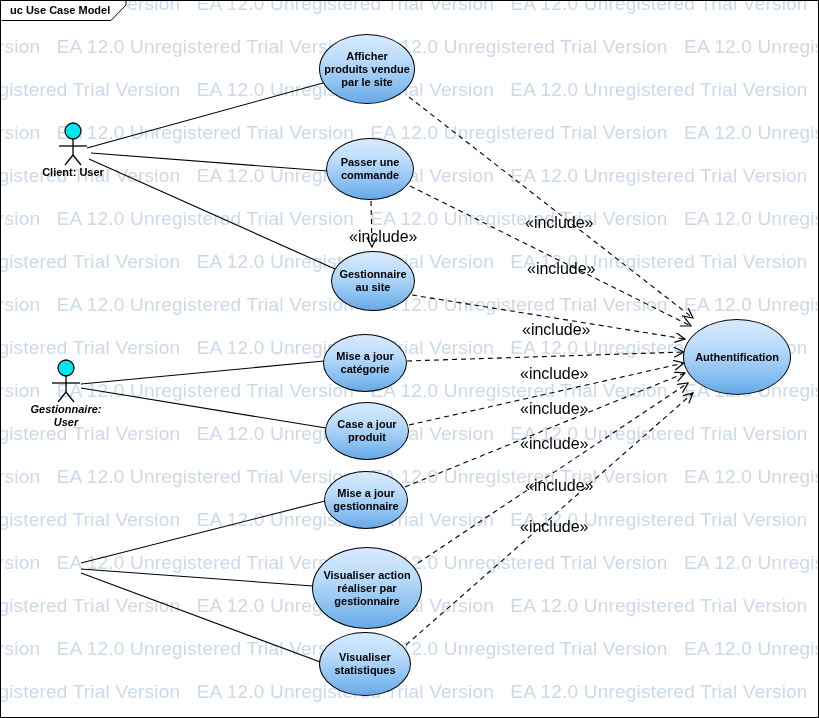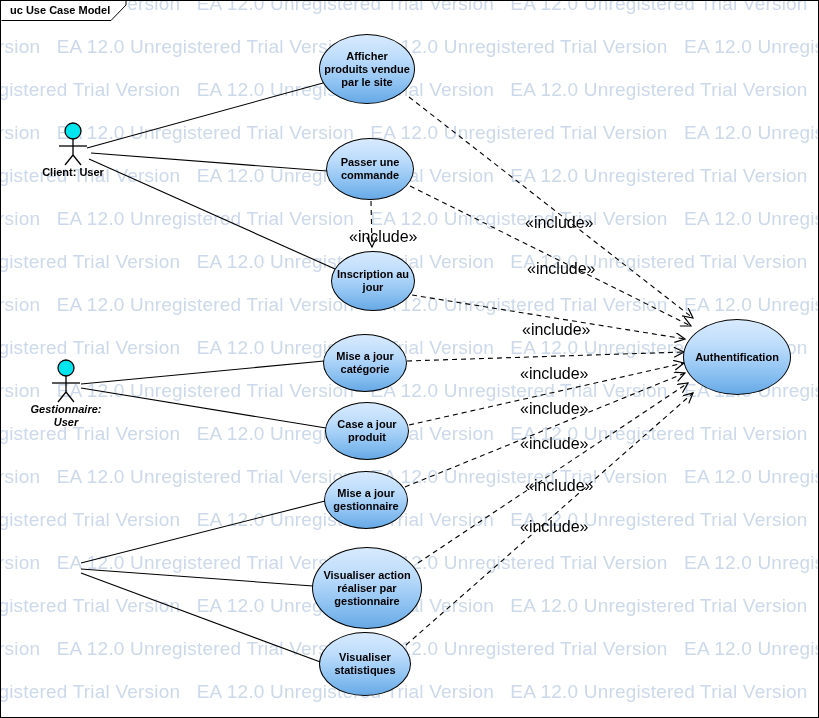--- a/index.html
+++ b/index.html
@@ -206,21 +206,21 @@
 
   <div class="usecase" style="left:318px;top:33px;width:96px;height:70px;">
     <span>Afficher produits vendue par le site</span>
   </div>
 
   <div class="usecase" style="left:325px;top:137px;width:88px;height:62px;">
     <span>Passer une commande</span>
   </div>
 
   <div class="usecase" style="left:330px;top:250px;width:84px;height:60px;">
-    <span>Inscription au jour</span>
+    <span>Gestionnaire au site</span>
   </div>
 
   <div class="usecase" style="left:322px;top:333px;width:84px;height:58px;">
     <span>Mise a jour catégorie</span>
   </div>
 
   <div class="usecase" style="left:324px;top:401px;width:84px;height:58px;">
     <span>Case a jour produit</span>
   </div>
 

